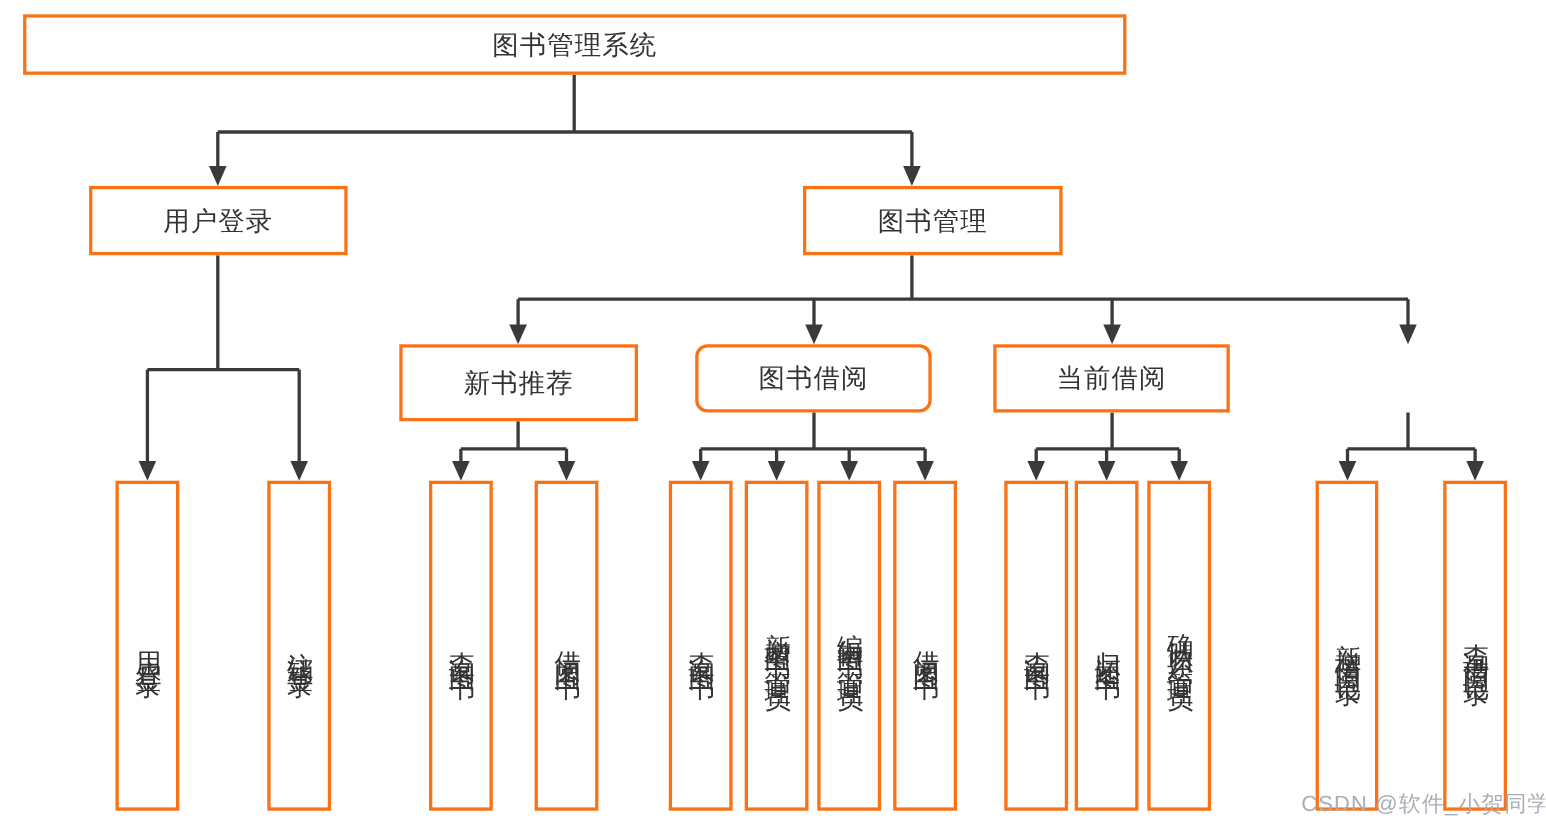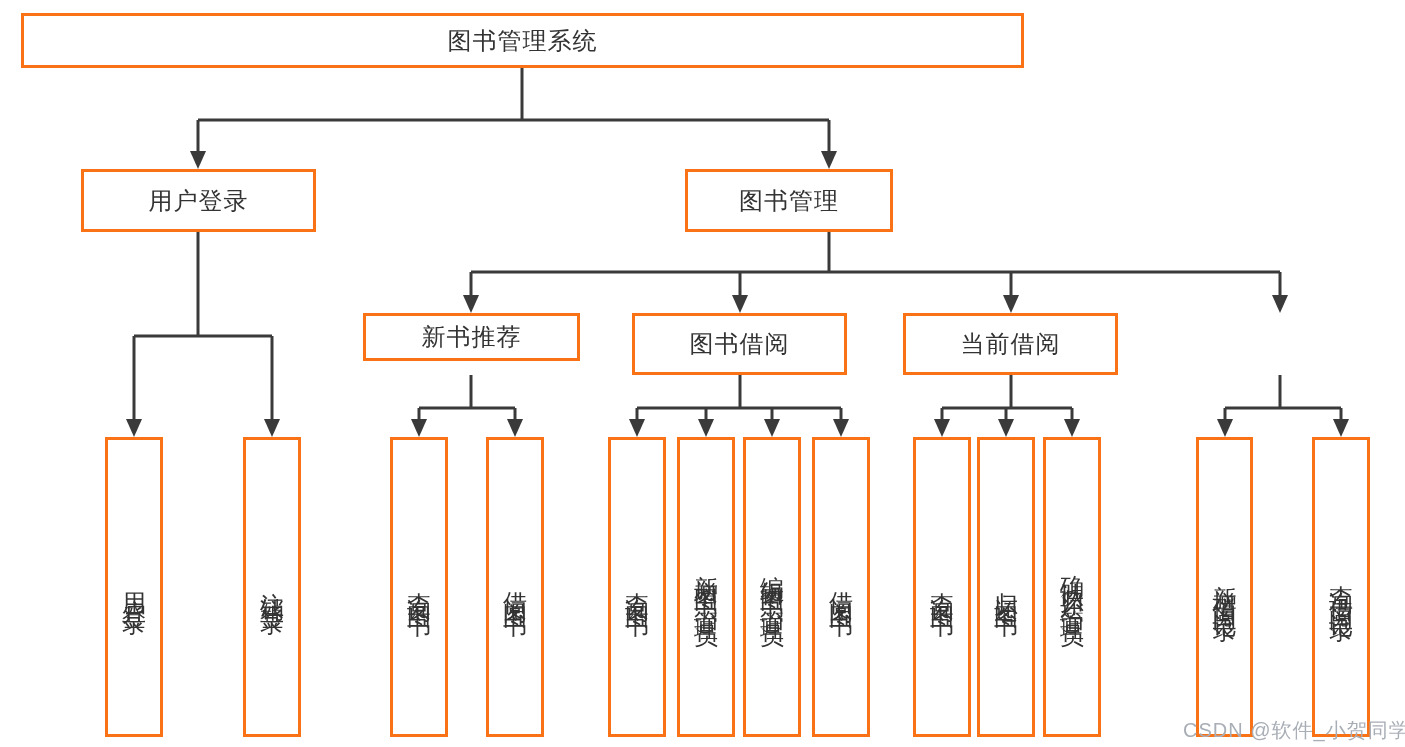--- a/index.html
+++ b/index.html
@@ -104,24 +104,24 @@
     <line x1="1225" y1="408" x2="1341" y2="408"></line>
     <line x1="1225" y1="408" x2="1225" y2="425"></line>
     <polygon points="1217,419 1233,419 1225,437"></polygon>
     <line x1="1341" y1="408" x2="1341" y2="425"></line>
     <polygon points="1333,419 1349,419 1341,437"></polygon>
   </svg>
 
   <div class="node" style="left:21px;top:13px;width:1003px;height:55px;">图书管理系统</div>
 
   <div class="node" style="left:81px;top:169px;width:235px;height:63px;">用户登录</div>
-  <div class="node" style="left:685px;top:169px;width:208px;height:63px;">图书管理</div>
+  <div class="node" style="left:730px;top:169px;width:236px;height:63px;">图书管理</div>
 
-  <div class="node" style="left:363px;top:313px;width:217px;height:48px;">新书推荐</div>
-  <div class="node" style="left:632px;top:313px;width:215px;height:62px;">图书借阅</div>
+  <div class="node" style="left:363px;top:313px;width:217px;height:70px;">新书推荐</div>
+  <div class="node" style="left:632px;top:313px;width:215px;height:62px;border-radius:11px;">图书借阅</div>
   <div class="node" style="left:903px;top:313px;width:215px;height:62px;">当前借阅</div>
 
   <div class="node vnode" style="left:105px;top:437px;width:58px;height:300px;">用户登录</div>
   <div class="node vnode" style="left:243px;top:437px;width:58px;height:300px;">注销登录</div>
 
   <div class="node vnode" style="left:390px;top:437px;width:58px;height:300px;">查询图书</div>
   <div class="node vnode" style="left:486px;top:437px;width:58px;height:300px;">借阅图书</div>
 
   <div class="node vnode" style="left:608px;top:437px;width:58px;height:300px;">查询图书</div>
   <div class="node vnode" style="left:677px;top:437px;width:58px;height:300px;">新增图书（管理员）</div>

